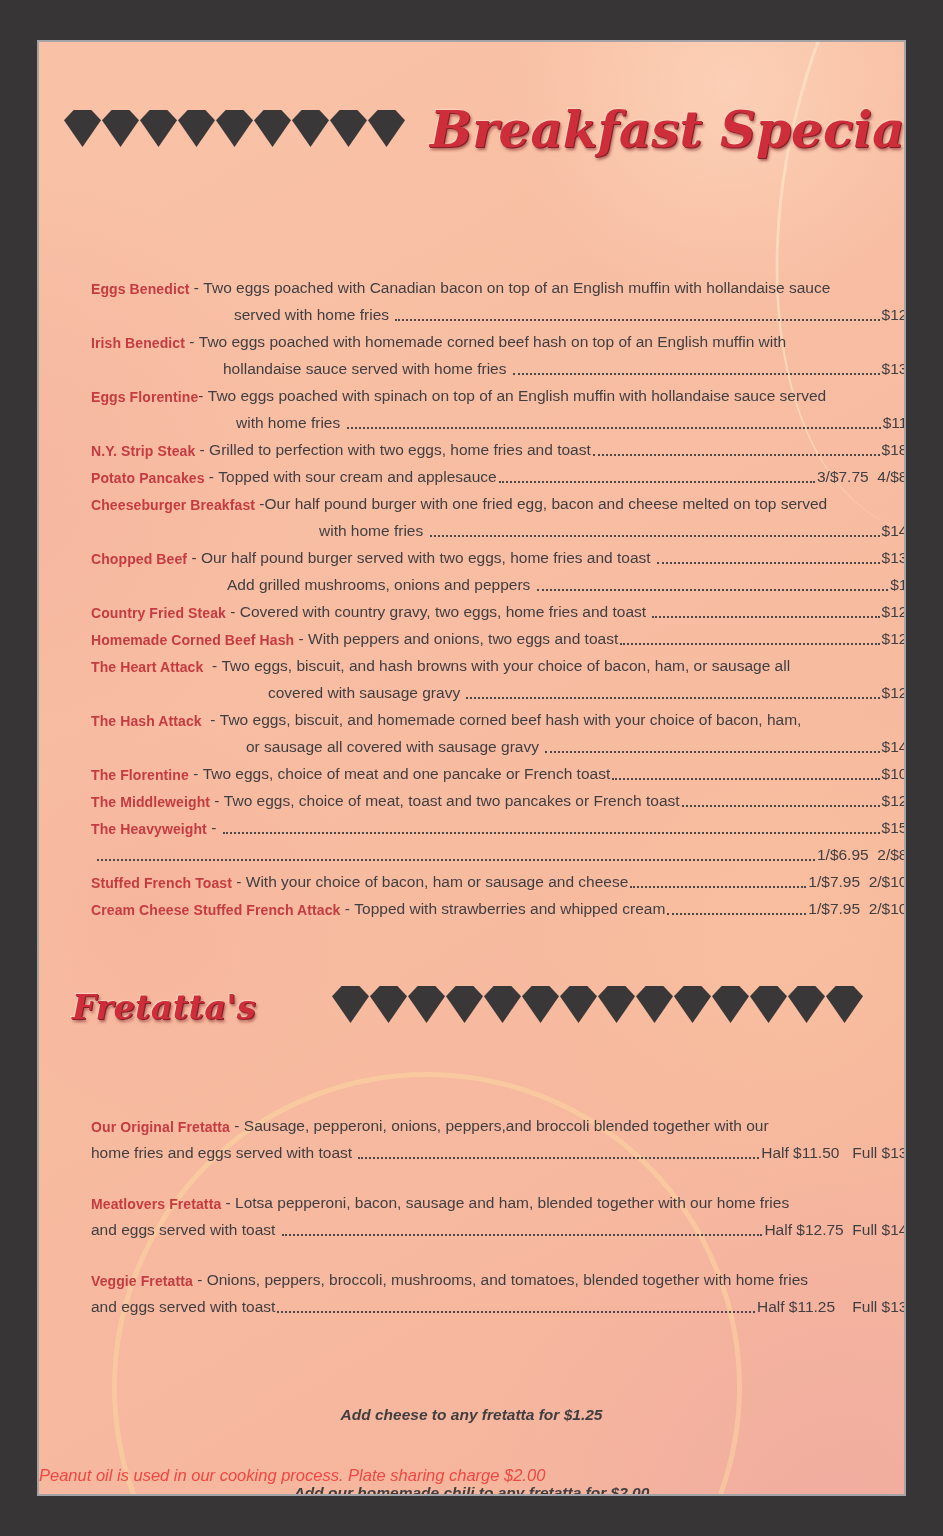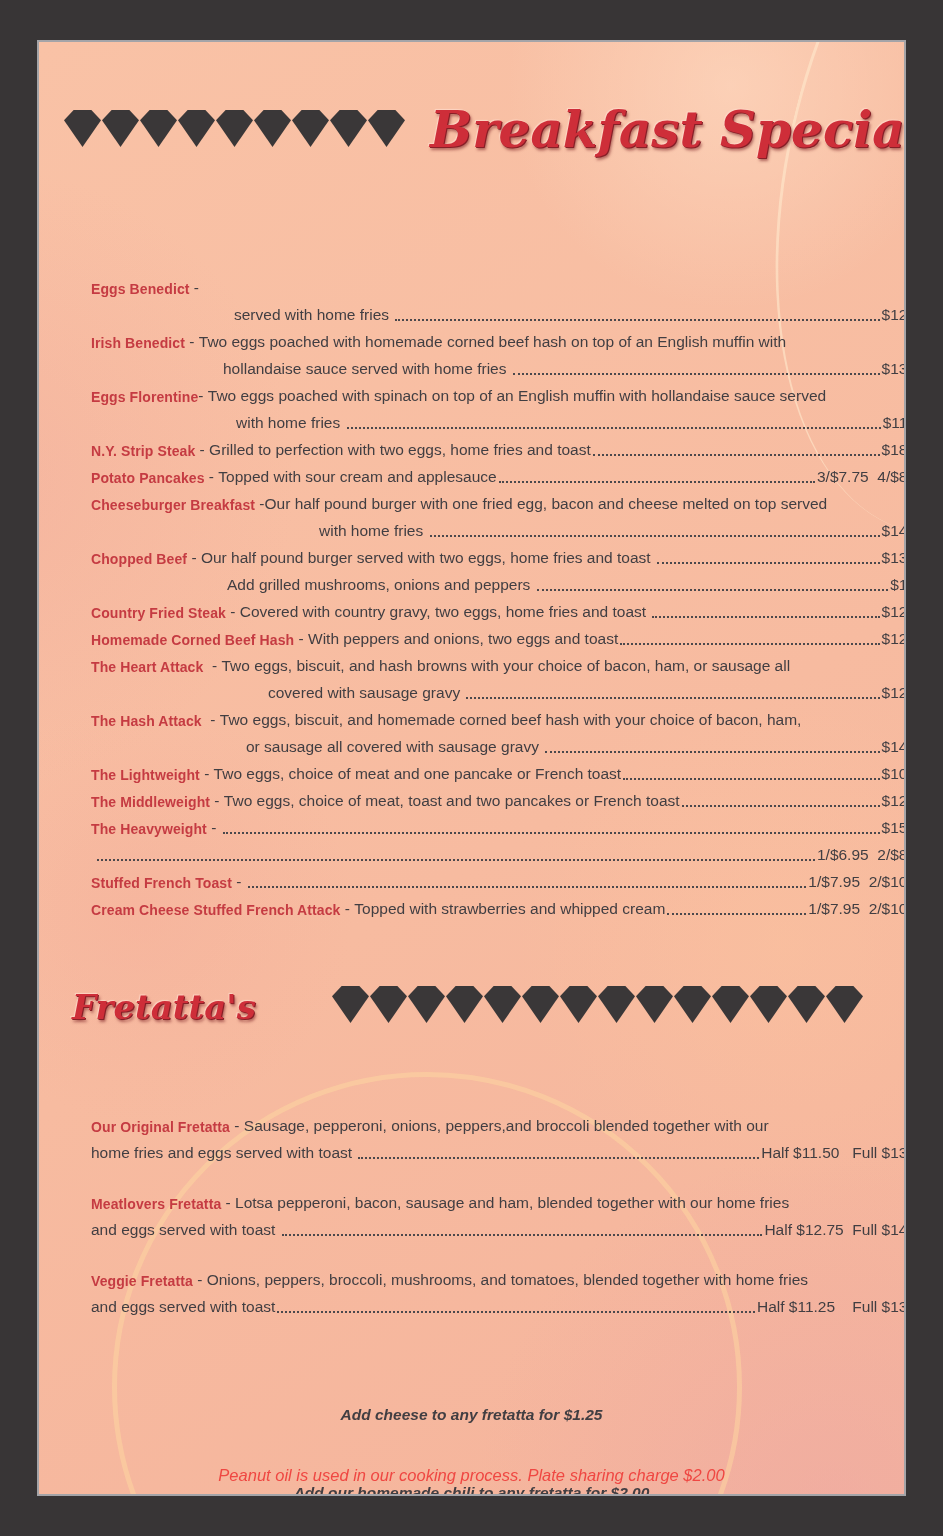--- a/index.html
+++ b/index.html
@@ -62,21 +62,21 @@
     border-bottom:2px dotted #4b484c;
   }
   .price{color:#413e42;}
   .fret-item{margin-bottom:23px;}
   .notes{
     position:absolute;left:0;right:0;top:1308px;text-align:center;
     font-size:15.5px;font-weight:bold;font-style:italic;color:#413e42;
     line-height:26px;white-space:pre;
   }
   .footer-note{
-    position:absolute;left:0;right:0;top:1424px;text-align:center;
+    position:absolute;left:0;right:0;top:1424px;
     font-size:16.5px;font-style:italic;color:#ef4742;white-space:pre;
   }
 </style>
 </head>
 <body>
 
 <div class="page">
   <div class="ring"></div>
   <div class="arc-top"></div>
 
@@ -87,43 +87,43 @@
       <span class="diamond"></span>
       <span class="diamond"></span>
       <span class="diamond"></span>
       <span class="diamond"></span>
       <span class="diamond"></span>
       <span class="diamond"></span>
     </div>
   <div class="script-title bs">Breakfast Specials</div>
 
   <div class="menu-list" id="breakfast-list">
-      <div class="line"><span class="iname">Eggs Benedict</span><span class="sep"> - </span></div>
+      <div class="line"><span class="iname">Eggs Benedict</span><span class="sep"> - </span><span class="desc">Two eggs poached with Canadian bacon on top of an English muffin with hollandaise sauce</span></div>
       <div class="line" style="padding-left: 143px;"><span class="desc">served with home fries </span><div class="leader"></div><span class="price">$12.25</span></div>
       <div class="line"><span class="iname">Irish Benedict</span><span class="sep"> - </span><span class="desc">Two eggs poached with homemade corned beef hash on top of an English muffin with</span></div>
       <div class="line" style="padding-left: 132px;"><span class="desc">hollandaise sauce served with home fries </span><div class="leader"></div><span class="price">$13.50</span></div>
       <div class="line"><span class="iname">Eggs Florentine</span><span class="sep">- </span><span class="desc">Two eggs poached with spinach on top of an English muffin with hollandaise sauce served</span></div>
       <div class="line" style="padding-left: 145px;"><span class="desc">with home fries </span><div class="leader"></div><span class="price">$11.25</span></div>
       <div class="line"><span class="iname">N.Y. Strip Steak</span><span class="sep"> - </span><span class="desc">Grilled to perfection with two eggs, home fries and toast</span><div class="leader"></div><span class="price">$18.99</span></div>
       <div class="line"><span class="iname">Potato Pancakes</span><span class="sep"> - </span><span class="desc">Topped with sour cream and applesauce</span><div class="leader"></div><span class="price">3/$7.75  4/$8.75</span></div>
       <div class="line"><span class="iname">Cheeseburger Breakfast</span><span class="sep"> -</span><span class="desc">Our half pound burger with one fried egg, bacon and cheese melted on top served</span></div>
       <div class="line" style="padding-left: 228px;"><span class="desc">with home fries </span><div class="leader"></div><span class="price">$14.99</span></div>
       <div class="line"><span class="iname">Chopped Beef</span><span class="sep"> - </span><span class="desc">Our half pound burger served with two eggs, home fries and toast </span><div class="leader"></div><span class="price">$13.50</span></div>
       <div class="line" style="padding-left: 136px;"><span class="desc">Add grilled mushrooms, onions and peppers </span><div class="leader"></div><span class="price">$1.00</span></div>
       <div class="line"><span class="iname">Country Fried Steak</span><span class="sep"> - </span><span class="desc">Covered with country gravy, two eggs, home fries and toast </span><div class="leader"></div><span class="price">$12.99</span></div>
       <div class="line"><span class="iname">Homemade Corned Beef Hash</span><span class="sep"> - </span><span class="desc">With peppers and onions, two eggs and toast</span><div class="leader"></div><span class="price">$12.99</span></div>
       <div class="line"><span class="iname">The Heart Attack</span><span class="sep">  - </span><span class="desc">Two eggs, biscuit, and hash browns with your choice of bacon, ham, or sausage all</span></div>
       <div class="line" style="padding-left: 177px;"><span class="desc">covered with sausage gravy </span><div class="leader"></div><span class="price">$12.75</span></div>
       <div class="line"><span class="iname">The Hash Attack</span><span class="sep">  - </span><span class="desc">Two eggs, biscuit, and homemade corned beef hash with your choice of bacon, ham,</span></div>
       <div class="line" style="padding-left: 155px; text-align: right;"><span class="desc">or sausage all covered with sausage gravy </span><div class="leader"></div><span class="price">$14.99</span></div>
-      <div class="line"><span class="iname">The Lightweight</span><span class="sep"> - </span><span class="desc">Two eggs, choice of meat and one pancake or French toast</span><div class="leader"></div><span class="price">$10.00</span></div>
+      <div class="line"><span class="iname">The Florentine</span><span class="sep"> - </span><span class="desc">Two eggs, choice of meat and one pancake or French toast</span><div class="leader"></div><span class="price">$10.00</span></div>
       <div class="line"><span class="iname">The Middleweight</span><span class="sep"> - </span><span class="desc">Two eggs, choice of meat, toast and two pancakes or French toast</span><div class="leader"></div><span class="price">$12.25</span></div>
       <div class="line"><span class="iname">The Heavyweight</span><span class="sep"> - </span><div class="leader"></div><span class="price">$15.25</span></div>
       <div class="line"><span class="sep"> </span><div class="leader"></div><span class="price">1/$6.95  2/$8.95</span></div>
-      <div class="line"><span class="iname">Stuffed French Toast</span><span class="sep"> - </span><div class="leader"></div><span class="price">1/$7.95  2/$10.25</span></div>
+      <div class="line"><span class="iname">Stuffed French Toast</span><span class="sep"> - </span><span class="desc">With your choice of bacon, ham or sausage and cheese</span><div class="leader"></div><span class="price">1/$7.95  2/$10.25</span></div>
       <div class="line"><span class="iname">Cream Cheese Stuffed French Attack</span><span class="sep"> - </span><span class="desc">Topped with strawberries and whipped cream</span><div class="leader"></div><span class="price">1/$7.95  2/$10.25</span></div>
     </div>
 
   <div class="script-title fr">Fretatta's</div>
   <div class="diamond-row fr" id="fr-diamonds">
       <span class="diamond"></span>
       <span class="diamond"></span>
       <span class="diamond"></span>
       <span class="diamond"></span>
       <span class="diamond"></span>

